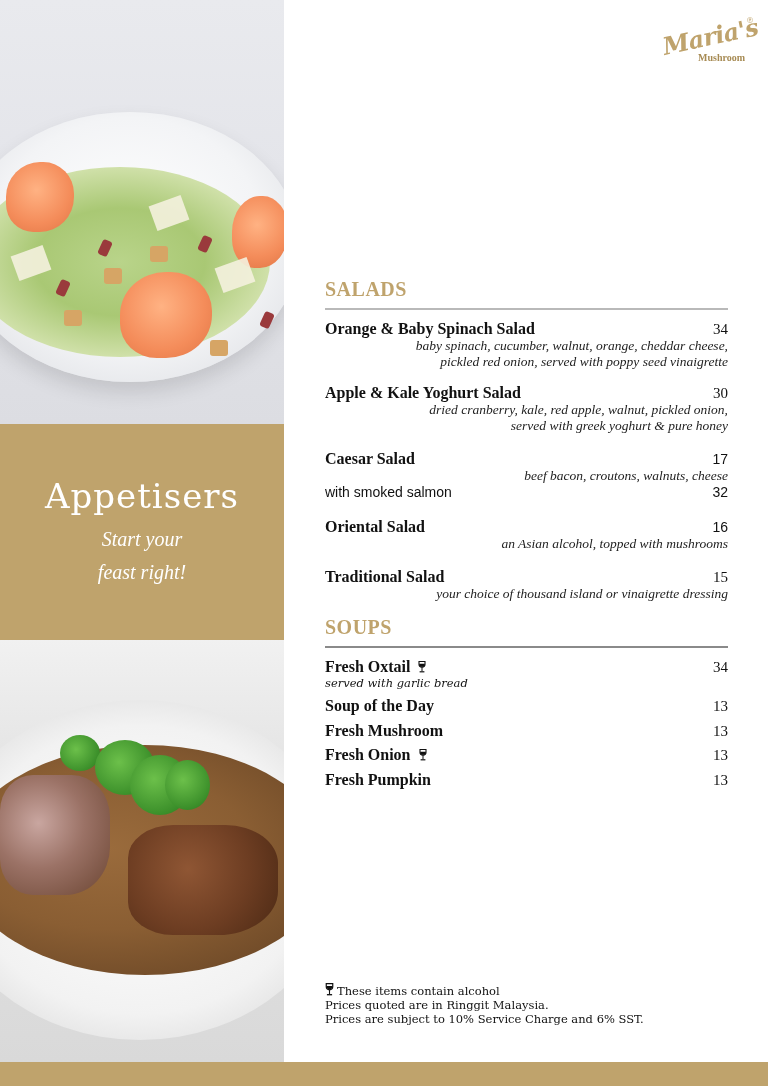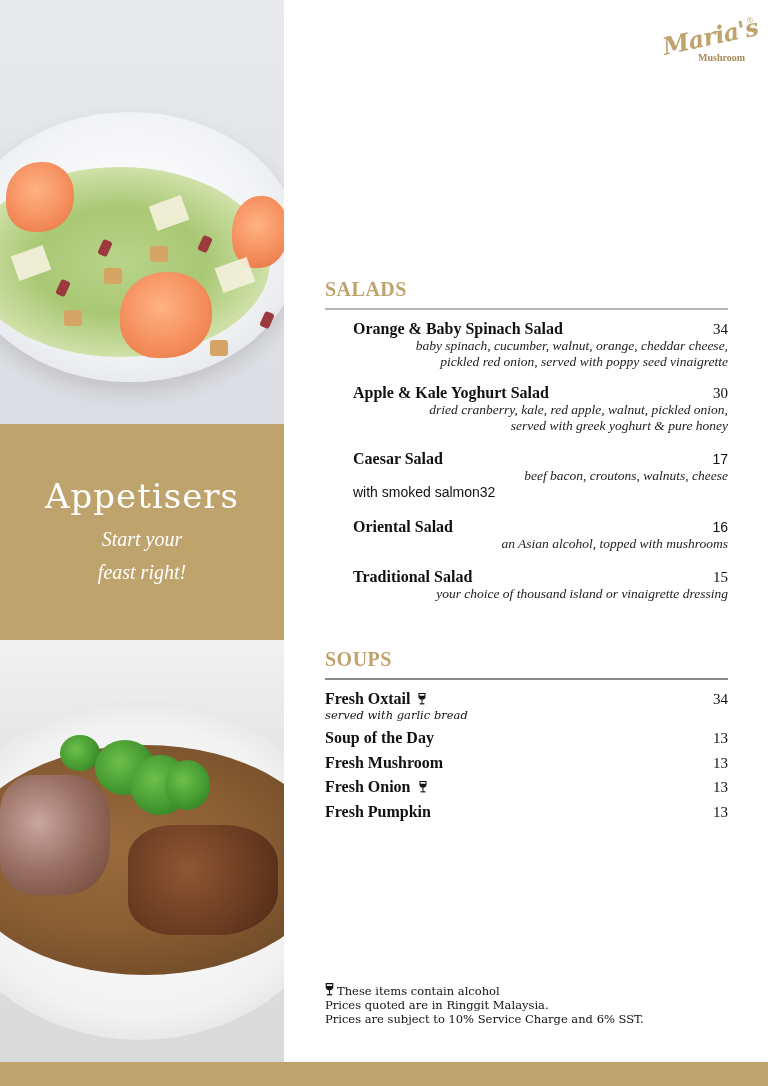--- a/index.html
+++ b/index.html
@@ -51,37 +51,37 @@
     .logo .brand { font-family: "DejaVu Serif", serif; font-style: italic; font-weight: bold; font-size: 24px;
       transform: rotate(-12deg); display: inline-block; margin-top: 8px; letter-spacing: -0.5px; }
     .logo .reg { position: absolute; right: 6px; top: 2px; font-size: 8px; }
     .logo .sub { position: absolute; left: 38px; top: 38px; font-family: "Liberation Serif", serif; font-weight: bold; font-size: 10px; color: #a78b54; }
 
     .menu { position: absolute; left: 325px; top: 278px; width: 403px; }
     .section-title { font-family: "Liberation Serif", serif; font-weight: bold; font-size: 20px; color: #bfa36c; letter-spacing: 0.5px; height: 26px; }
     .section-rule { height: 2px; background: #b9b9b9; margin-top: 4px; }
     .soups-rule { background: #8a8a8a; }
 
-    .item { position: relative; margin-left: 28px; }
+    .item { position: relative; }
     .item-head { display: flex; justify-content: space-between; align-items: baseline; }
     .item-name { font-family: "Liberation Serif", serif; font-weight: bold; font-size: 16px; color: #111; }
     .price { font-family: "Liberation Serif", serif; font-size: 15px; color: #111; }
     .price.sans { font-family: "Liberation Sans", sans-serif; font-size: 14px; }
     .desc { font-family: "Liberation Serif", serif; font-style: italic; font-size: 13.5px; line-height: 16px; color: #222; text-align: right; }
-    .subline { display: flex; align-items: baseline; }
+    .subline { display: flex; justify-content: space-between; align-items: baseline; }
     .subline .plain { font-family: "Liberation Sans", sans-serif; font-size: 14px; color: #111; }
     .wine { display: inline-block; width: 8px; height: 12px; margin-left: 4px; vertical-align: -1px; }
 
     .s-item1 { position: absolute; top: 42px; left: 0; right: 0; }
     .s-item2 { position: absolute; top: 106px; left: 0; right: 0; }
     .s-item3 { position: absolute; top: 172px; left: 0; right: 0; }
     .s-item4 { position: absolute; top: 240px; left: 0; right: 0; }
     .s-item5 { position: absolute; top: 290px; left: 0; right: 0; }
 
-    .soups { position: absolute; left: 325px; top: 648px; width: 403px; }
+    .soups { position: absolute; left: 325px; top: 616px; width: 403px; }
     .soup-row { position: absolute; left: 0; right: 0; }
     .soup-desc { font-family: "DejaVu Serif", serif; font-style: italic; font-size: 11.5px; color: #111; }
 
     .notes { position: absolute; left: 325px; top: 983px; font-family: "DejaVu Serif", serif; font-size: 11.5px; line-height: 14px; color: #111; }
     .notes .wine { width: 9px; height: 13px; margin-left: 0; margin-right: 3px; }
 
     .footer-bar { position: absolute; left: 0; top: 1062px; width: 768px; height: 24px; background: #bfa36c; }
   </style>
 </head>
 <body>

